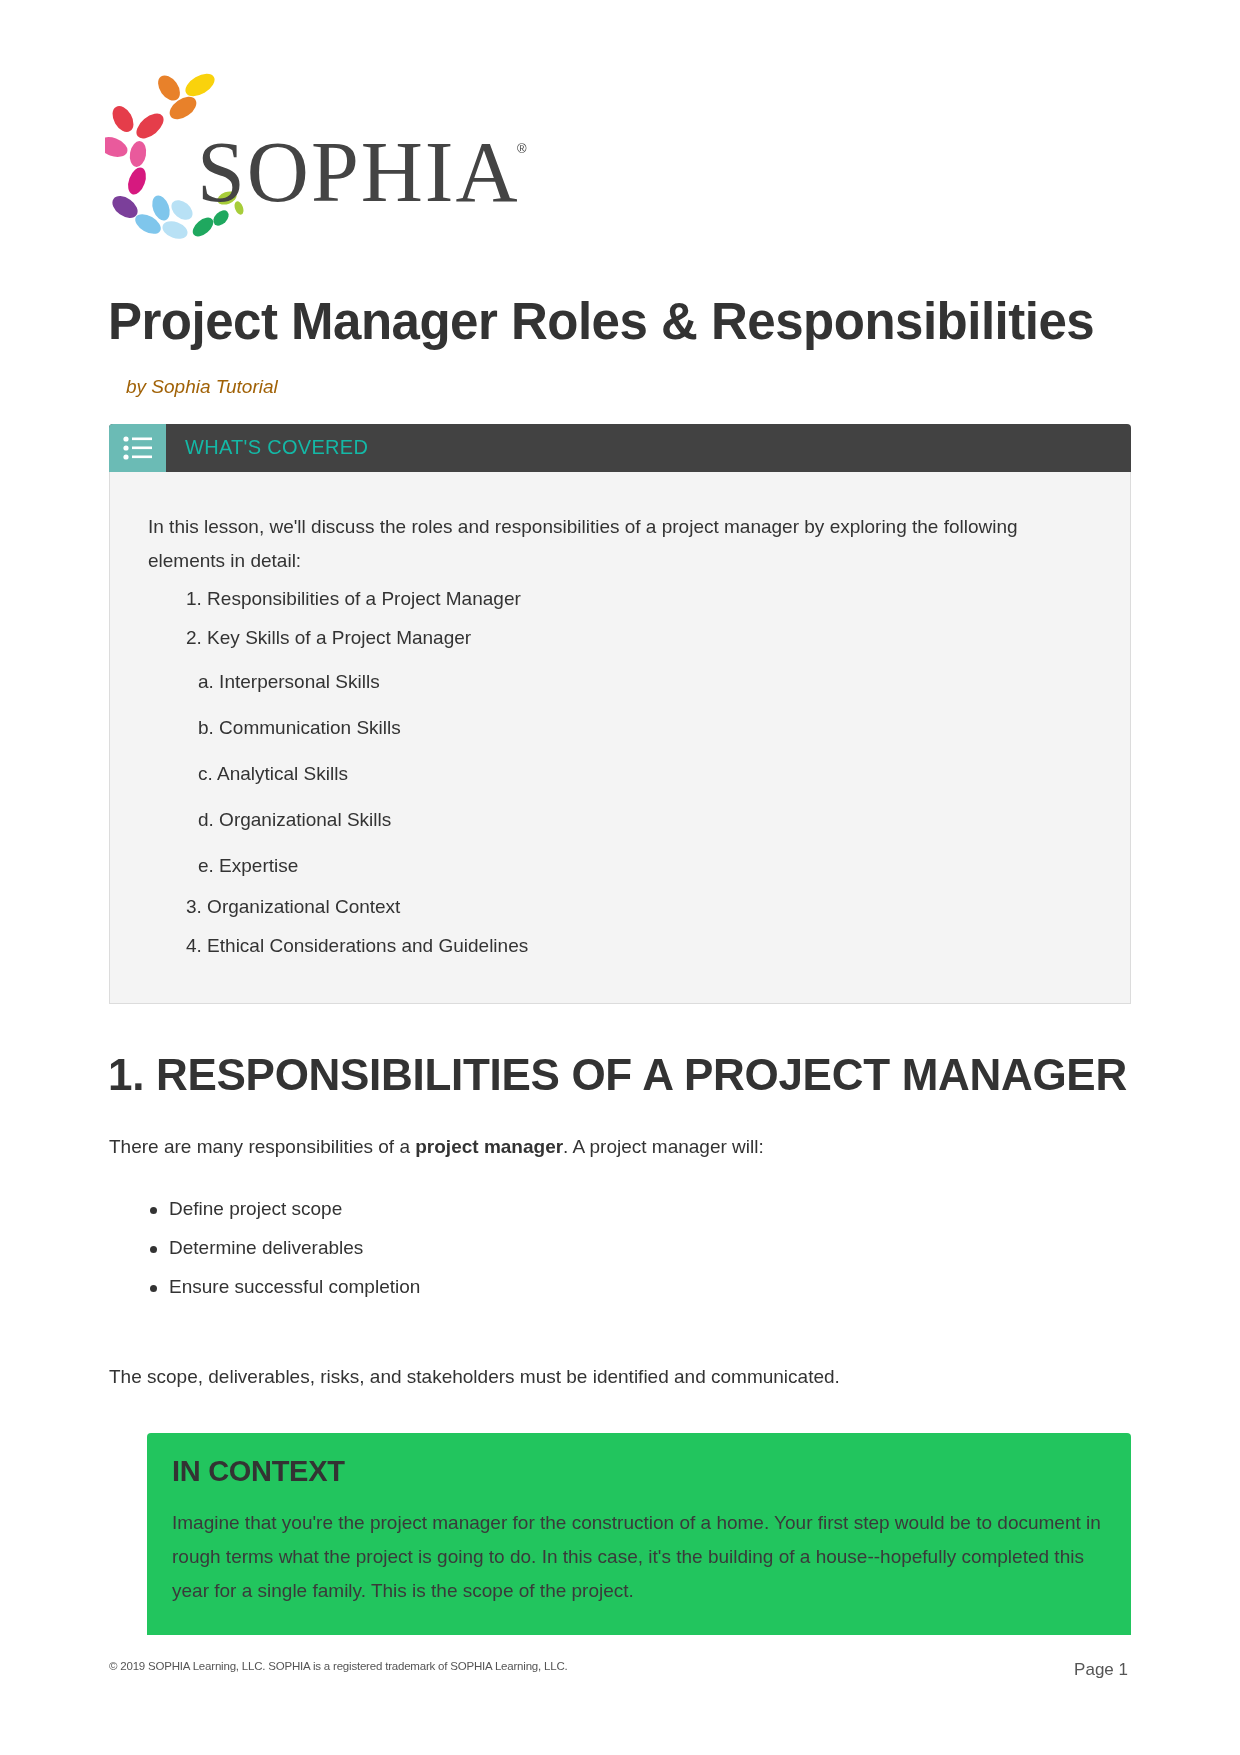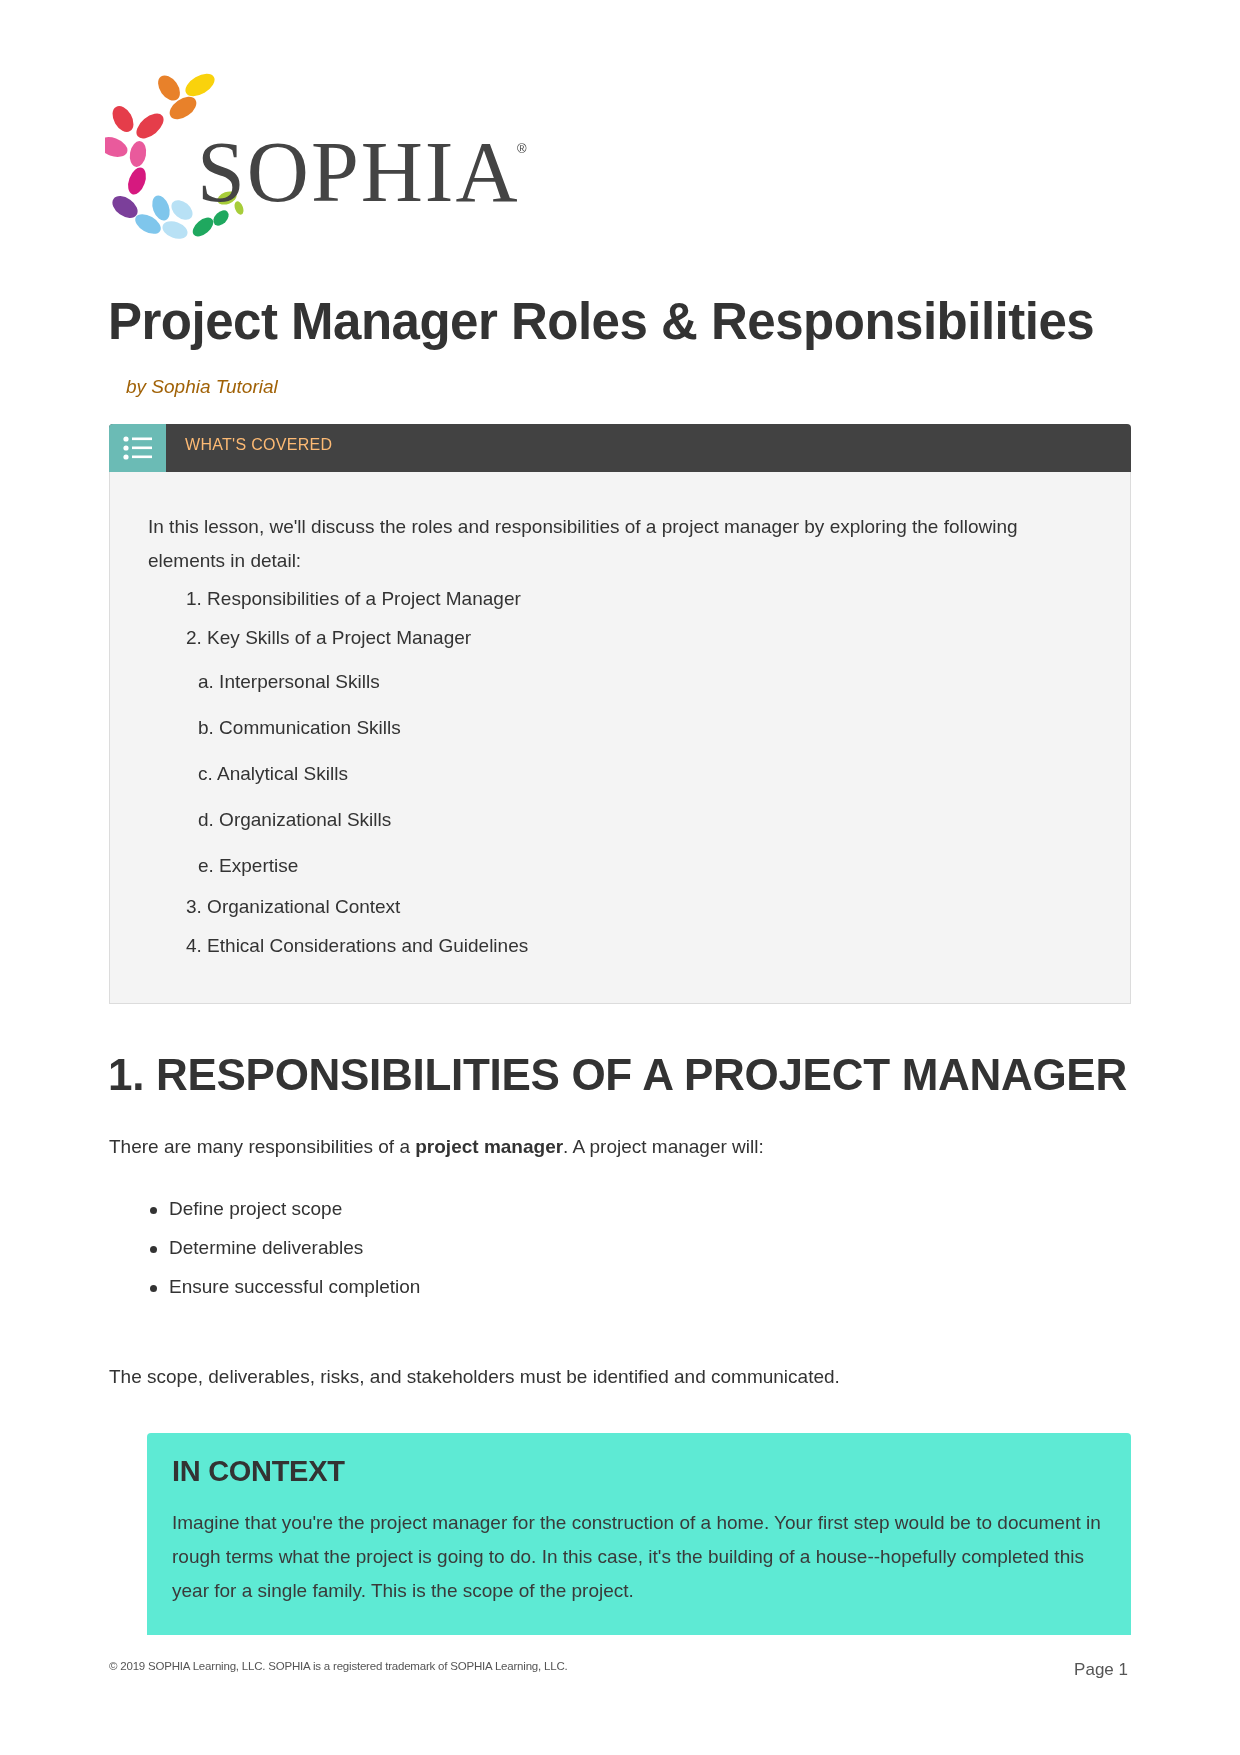--- a/index.html
+++ b/index.html
@@ -43,21 +43,21 @@
     .covered-header {
       height: 48px; background: #424242; border-radius: 4px 4px 0 0;
       position: relative; overflow: hidden;
     }
     .covered-icon-box {
       position: absolute; left: 0; top: 0; width: 57px; height: 48px;
       background: #6bbbb5; display: flex; align-items: center; justify-content: center;
     }
     .covered-title {
       position: absolute; left: 76px; top: 12px;
-      font-size: 16px; color: #fdba74; letter-spacing: 0.3px;
+      font-size: 20px; color: #14b8a6; letter-spacing: 0.3px;
     }
     .covered-body {
       background: #f4f4f4; border: 1px solid #dcdcdc; border-top: none;
       height: 532px; padding: 38px 38px 0 38px;
       font-size: 19px; color: #333333;
     }
     .covered-intro { line-height: 34px; width: 900px; }
     .toc { list-style: none; margin-top: 6px; }
     .toc li { line-height: 20px; }
     .toc .lvl1 { padding-left: 38px; height: 39px; padding-top: 5px; }
@@ -75,21 +75,21 @@
     .bullets { position: absolute; left: 150px; top: 1198px; list-style: none; }
     .bullets li { height: 39px; font-size: 19px; display: flex; align-items: flex-start; }
     .bullets li .dot {
       width: 7px; height: 7px; background: #333; border-radius: 50%;
       margin-top: 9px; margin-right: 12px; flex: 0 0 auto;
     }
 
     
     .context {
       position: absolute; left: 147px; top: 1433px; width: 984px; height: 202px;
-      background: #5eead4; border-radius: 4px 4px 0 0;
+      background: #22c55e; border-radius: 4px 4px 0 0;
       padding: 22px 25px 0 25px;
     }
     .context-title { font-size: 29px; font-weight: bold; color: #333333; letter-spacing: -0.3px; }
     .context-body { margin-top: 18px; font-size: 19px; line-height: 34px; color: #3a3a3a; }
 
     
     .footer-left {
       position: absolute; left: 109px; top: 1660px; font-size: 11.5px; color: #555555;
       letter-spacing: -0.2px;
     }

